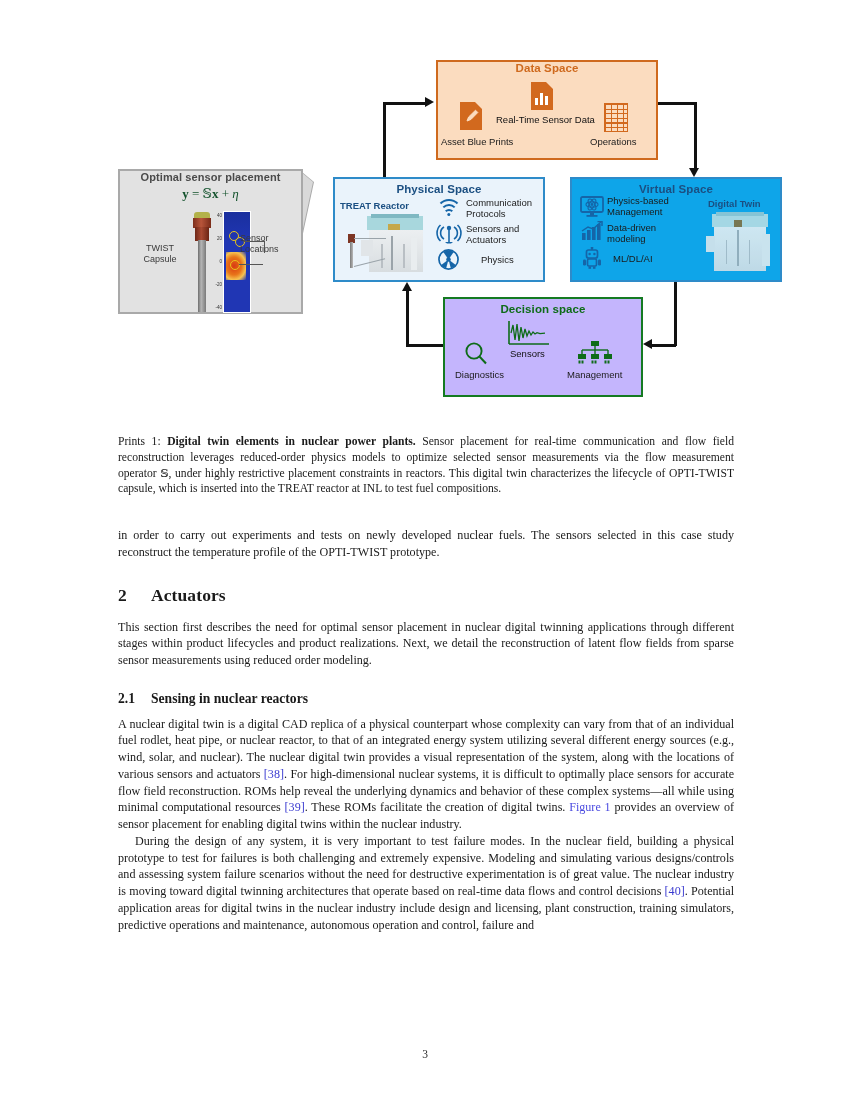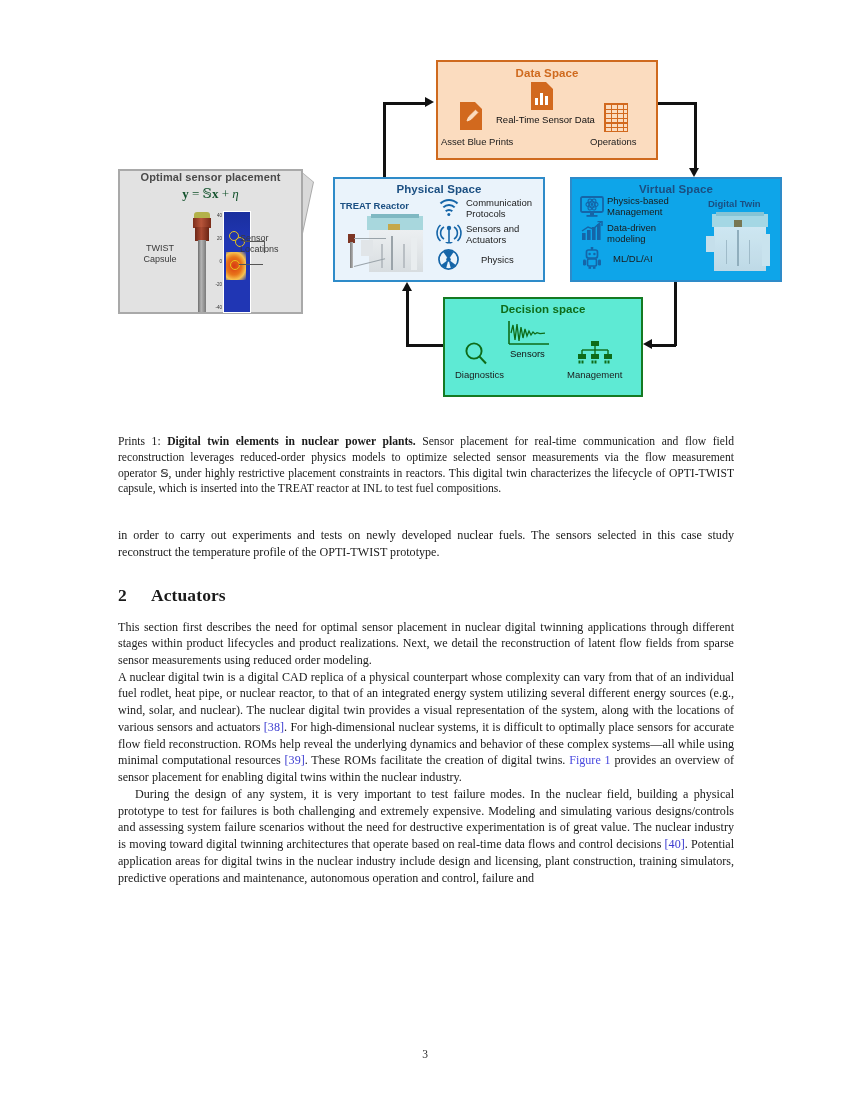--- a/index.html
+++ b/index.html
@@ -139,21 +139,21 @@
   }
   .leader { position:absolute; background:#555; height:1px; }
 
   
   .data-box {
     left: 318px; top: 0px;
     width: 222px; height: 100px;
     background: #fbdcbf;
     border-color: #cf6a1e;
   }
-  .data-title { color: #cf6a1e; padding-top: 5px; }
+  .data-title { color: #cf6a1e; }
 
   
   .phys-box {
     left: 215px; top: 117px;
     width: 212px; height: 105px;
     background: #eaf3fb;
     border-color: #2e8bc9;
   }
   .phys-title { color: #1b4f82; padding-top: 4px; }
 
@@ -163,21 +163,21 @@
     width: 212px; height: 105px;
     background: #0ea5e9;
     border-color: #2e8bc9;
   }
   .virt-title { color: #1b4f82; padding-top: 4px; }
 
   
   .dec-box {
     left: 325px; top: 237px;
     width: 200px; height: 100px;
-    background: #5eead4;
+    background: #c4b5fd;
     border-color: #157a22;
   }
   .dec-title { color: #0e6b18; padding-top: 4px; }
   .lbl {
     font-family: "Liberation Sans", sans-serif;
     font-size: 9.5px;
     color: #1b1b1b;
     line-height: 1.18;
   }
   .lbl-b {
@@ -572,20 +572,23 @@
   <div class="gap"></div>
 
   <p class="body">in order to carry out experiments and tests on newly developed nuclear fuels. The sensors selected in this case study reconstruct the temperature profile of the OPTI-TWIST prototype.</p>
 
   <h2 class="sec">
     <span class="num">2</span><span>Actuators</span>
   </h2>
 
   <p class="body">This section first describes the need for optimal sensor placement in nuclear digital twinning applications through different stages within product lifecycles and product realizations. Next, we detail the reconstruction of latent flow fields from sparse sensor measurements using reduced order modeling.</p>
 
+  <h3 class="sub">
+    <span class="num">2.1</span><span>Sensing in nuclear reactors</span>
+  </h3>
 
   <p class="body"><span>A nuclear digital twin is a digital CAD replica of a physical counterpart whose complexity can vary from that of an individual fuel rodlet, heat pipe, or nuclear reactor, to that of an integrated energy system utilizing several different energy sources (e.g., wind, solar, and nuclear). The nuclear digital twin provides a visual representation of the system, along with the locations of various sensors and actuators </span><span class="cite">[38]</span><span>. For high-dimensional nuclear systems, it is difficult to optimally place sensors for accurate flow field reconstruction. ROMs help reveal the underlying dynamics and behavior of these complex systems—all while using minimal computational resources </span><span class="cite">[39]</span><span>. These ROMs facilitate the creation of digital twins. </span><span class="link">Figure 1</span><span> provides an overview of sensor placement for enabling digital twins within the nuclear industry.</span></p>
 
   <p class="body indent"><span>During the design of any system, it is very important to test failure modes. In the nuclear field, building a physical prototype to test for failures is both challenging and extremely expensive. Modeling and simulating various designs/controls and assessing system failure scenarios without the need for destructive experimentation is of great value. The nuclear industry is moving toward digital twinning architectures that operate based on real-time data flows and control decisions </span><span class="cite">[40]</span><span>. Potential application areas for digital twins in the nuclear industry include design and licensing, plant construction, training simulators, predictive operations and maintenance, autonomous operation and control, failure and</span></p>
 
 </div>
 
 <div class="pagenum">3</div>
 </div>
 

